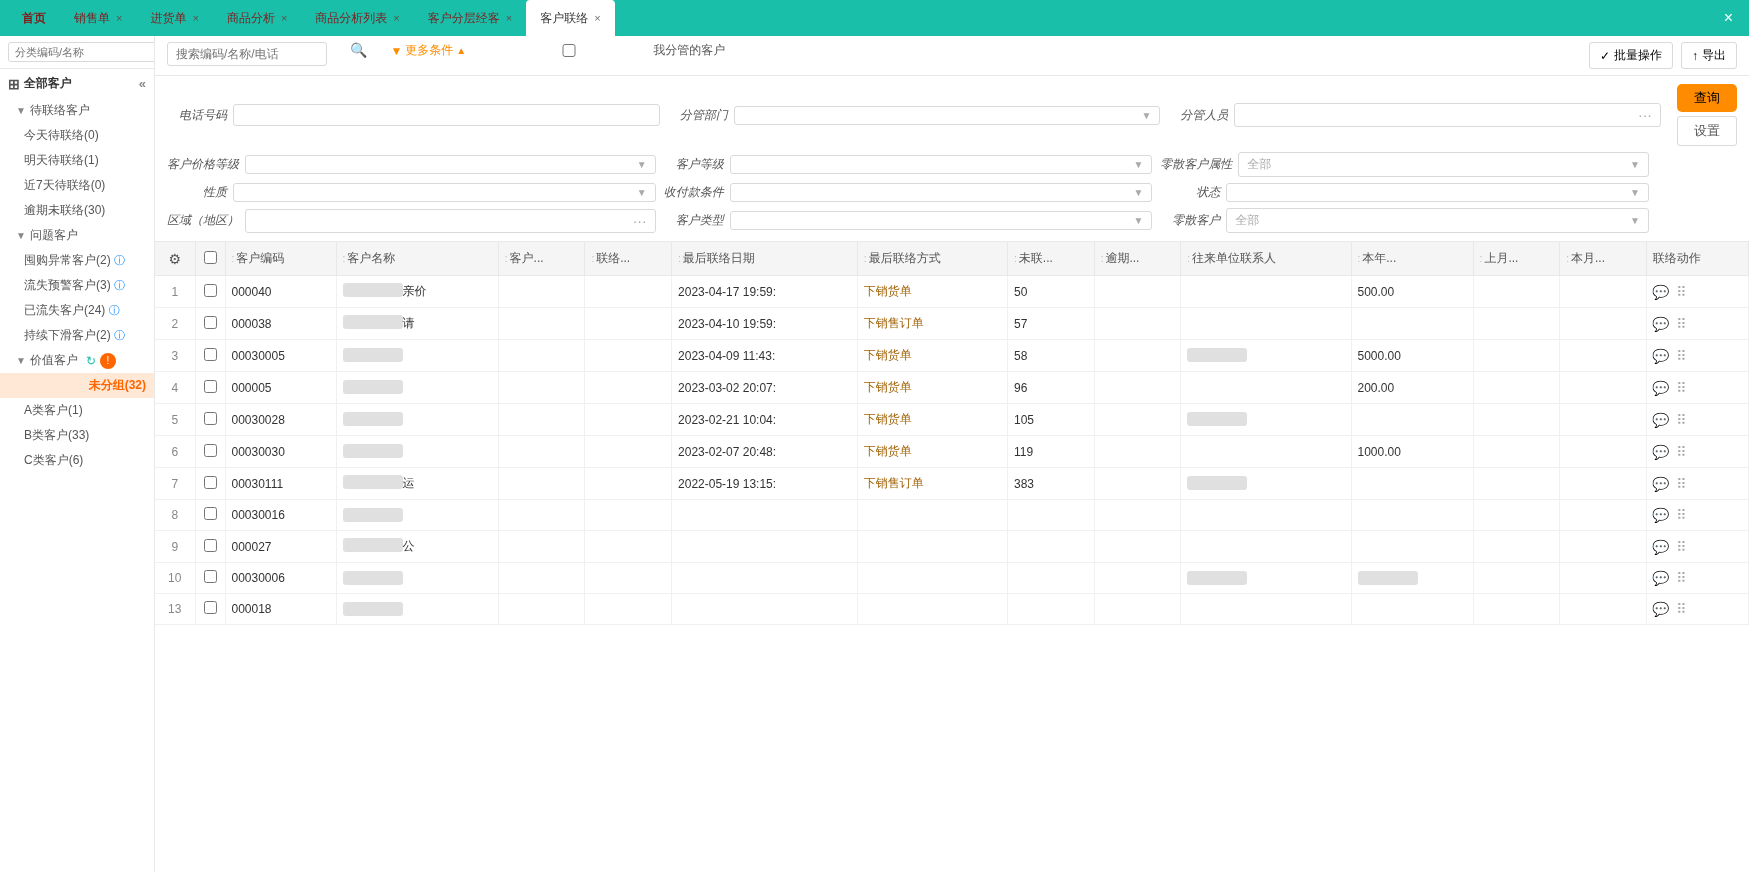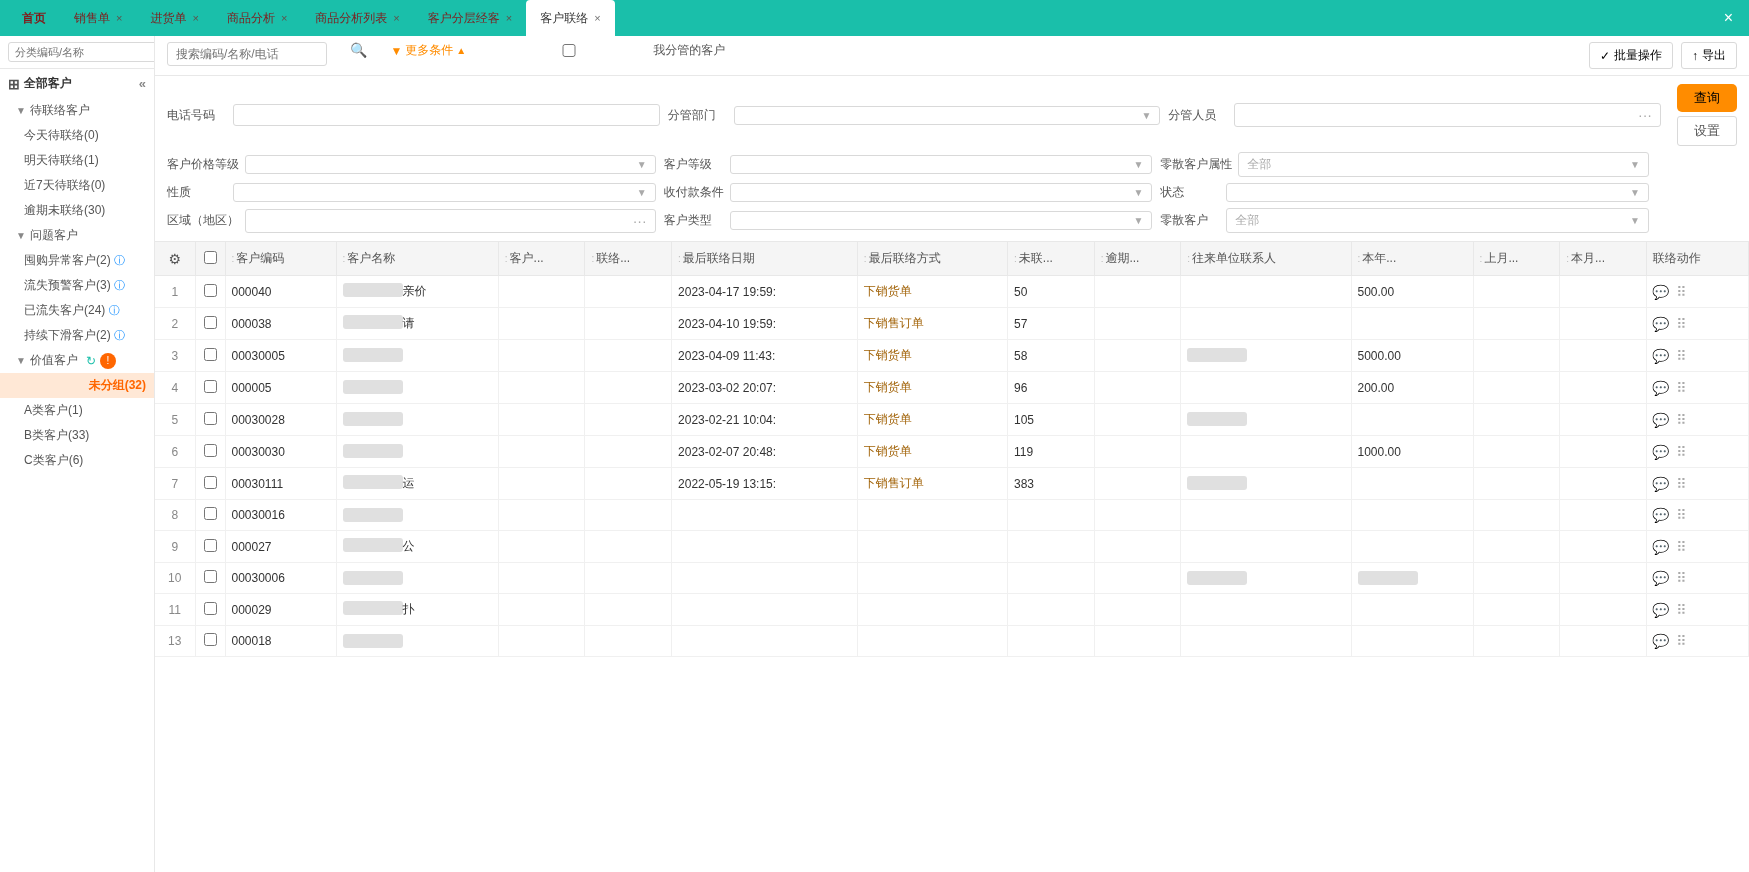--- a/index.html
+++ b/index.html
@@ -185,21 +185,22 @@
     .adv-filter-cell {
       display: flex;
       align-items: center;
       gap: 6px;
       flex: 1;
     }
     .adv-filter-cell label {
       color: #555;
       white-space: nowrap;
       min-width: 60px;
-      text-align: left;
+      text-align: right;
+      font-style: italic;
     }
     .adv-filter-cell .sel-wrap {
       flex: 1;
       border: 1px solid #d9d9d9;
       border-radius: 3px;
       padding: 3px 8px;
       display: flex;
       align-items: center;
       justify-content: space-between;
       background: #fff;
@@ -864,42 +865,20 @@
               <td></td>
               <td></td>
               <td>
                 <div class="action-icons">
       <span class="action-icon" title="联络">💬</span>
       <span class="action-icon" title="更多">⠿</span>
     </div>
               </td>
             </tr>
             <tr>
-              <td>11</td>
-              <td><input type="checkbox" style=""></td>
-              <td>000029</td>
-              <td><span class="blurred">隐藏名称</span><span>扑</span></td>
-              <td></td>
-              <td></td>
-              <td></td>
-              <td></td>
-              <td></td>
-              <td></td>
-              <td></td>
-              <td></td>
-              <td></td>
-              <td></td>
-              <td>
-                <div class="action-icons">
-      <span class="action-icon" title="联络">💬</span>
-      <span class="action-icon" title="更多">⠿</span>
-    </div>
-              </td>
-            </tr>
-            <tr>
               <td>13</td>
               <td><input type="checkbox" style=""></td>
               <td>000018</td>
               <td><span class="blurred">隐藏名称</span></td>
               <td></td>
               <td></td>
               <td></td>
               <td></td>
               <td></td>
               <td></td>

